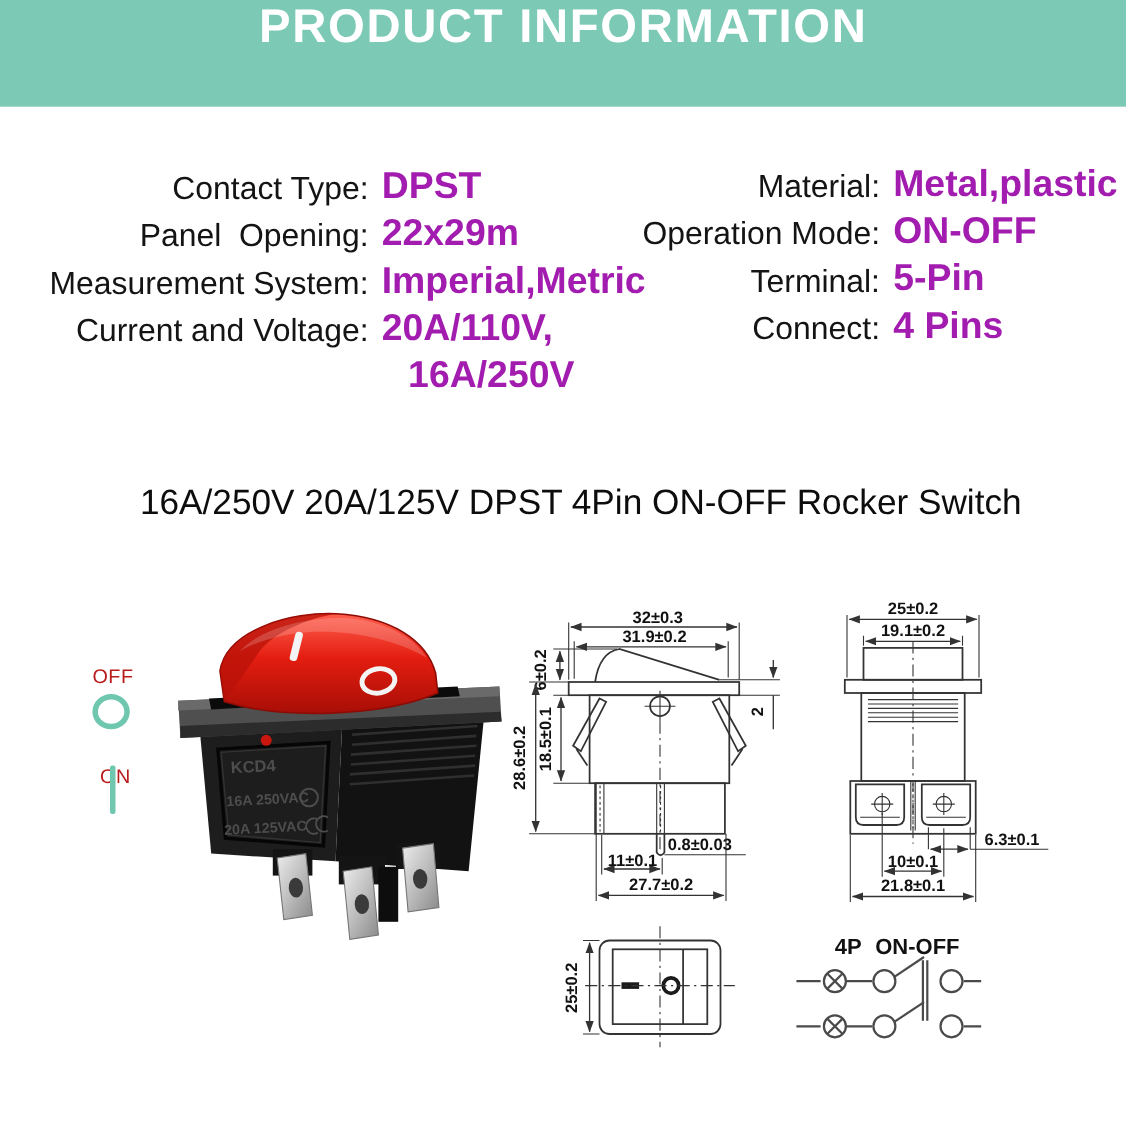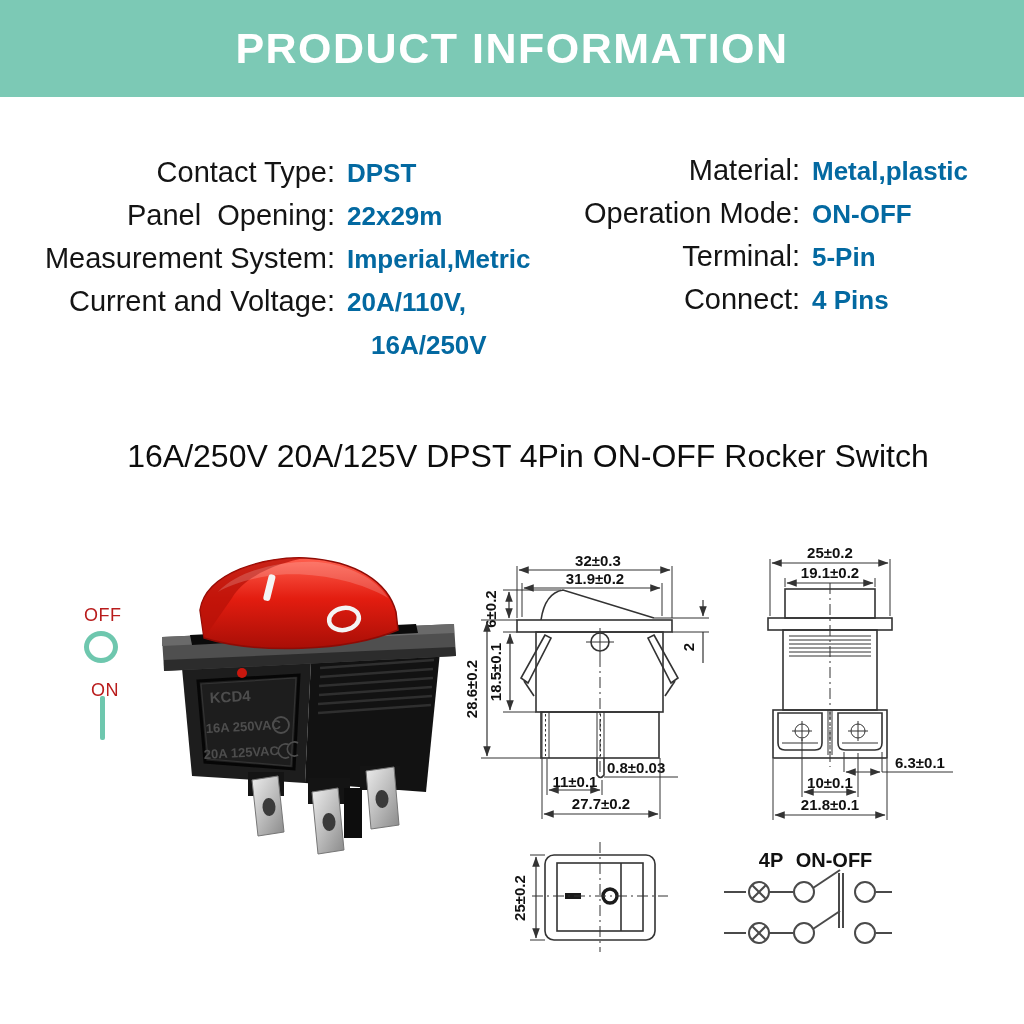--- a/index.html
+++ b/index.html
@@ -3,51 +3,51 @@
 <meta charset="utf-8">
 <style>
   html,body { margin:0; padding:0; background:#ffffff; }
   .page {
     position:relative; width:1024px; height:1024px; background:#fff;
     font-family:"Liberation Sans", sans-serif; overflow:hidden;
   }
   
   .banner {
     position:absolute; left:0; top:0; width:1024px; height:97px;
-    background:#7cc9b5; display:flex; align-items:center; justify-content:center;
+    background:#7cc9b5; display:flex; align-items:flex-start; justify-content:center;
   }
   .banner h1 {
     margin:0; color:#ffffff; font-size:43px; font-weight:bold; letter-spacing:1.5px;
   }
   
   .specs-left  { position:absolute; left:18px;  top:146px; }
   .specs-right { position:absolute; left:540px; top:144px; }
   .spec-row { display:flex; align-items:flex-end; height:43px; }
   .spec-label {
     display:inline-block; text-align:right; color:#141414; font-size:29px;
     white-space:pre-wrap;
   }
   .specs-left  .spec-label { width:317px; }
   .specs-right .spec-label { width:260px; }
   .spec-value {
-    margin-left:12px; color:#0369a1; font-weight:bold; font-size:26px;
+    margin-left:12px; color:#a21caf; font-weight:bold; font-size:34px;
     white-space:pre;
   }
   .spec-row.cont .spec-value { margin-left:36px; }
   
   .product-title {
     position:absolute; left:0; top:422px; width:1024px; text-align:center;
     margin:16px; font-size:32px; font-weight:normal; color:#0d0d0d;
   }
   
   .legend-off-label, .legend-on-label {
     position:absolute; font-size:18px; font-weight:normal; color:#b91c1c; letter-spacing:.5px;
   }
   .legend-off-label { left:84px; top:605px; }
-  .legend-on-label  { left:91px; top:680px; }
+  .legend-on-label  { left:91px; top:696px; }
   .legend-ring {
     position:absolute; left:84px; top:631px; width:24px; height:22px;
     border:5px solid #6ec7ae; border-radius:50%;
   }
   .legend-bar {
     position:absolute; left:100px; top:696px; width:5px; height:44px;
     background:#6ec7ae; border-radius:2px;
   }
   
   .photo-svg  { position:absolute; left:148px; top:540px; }

